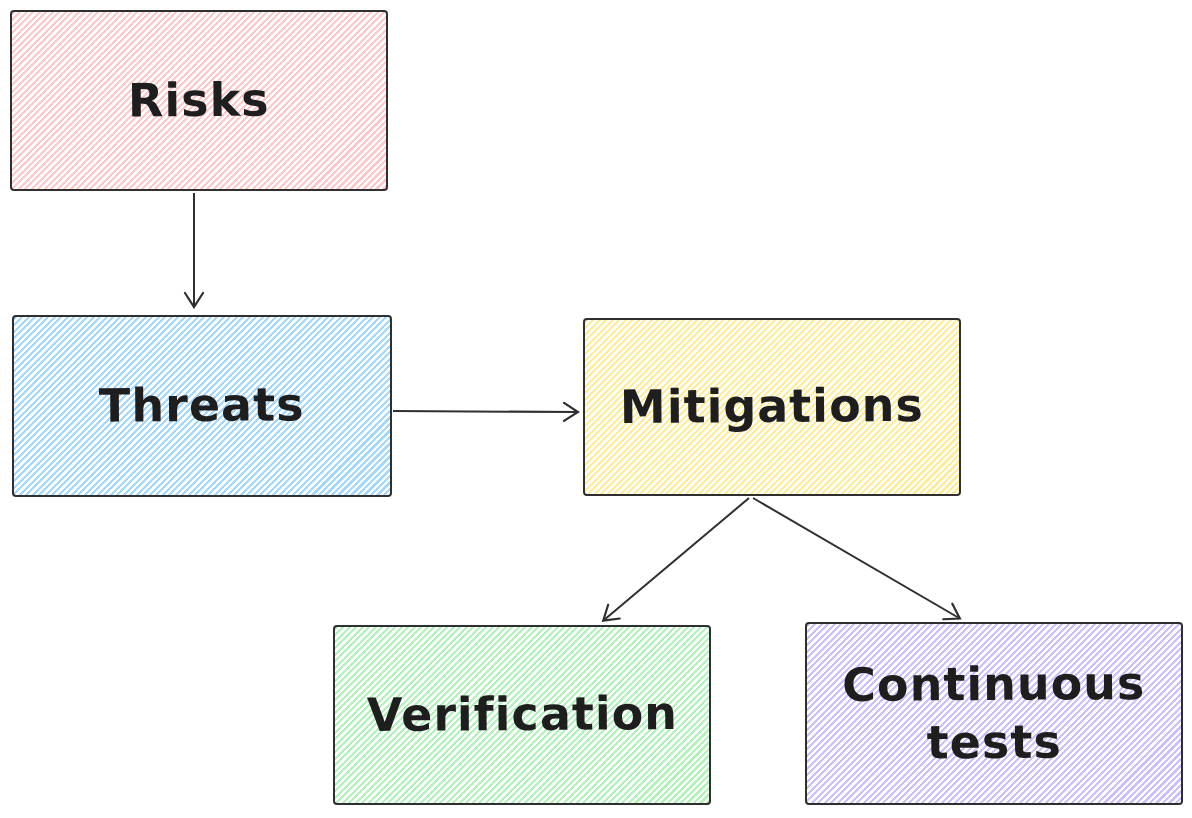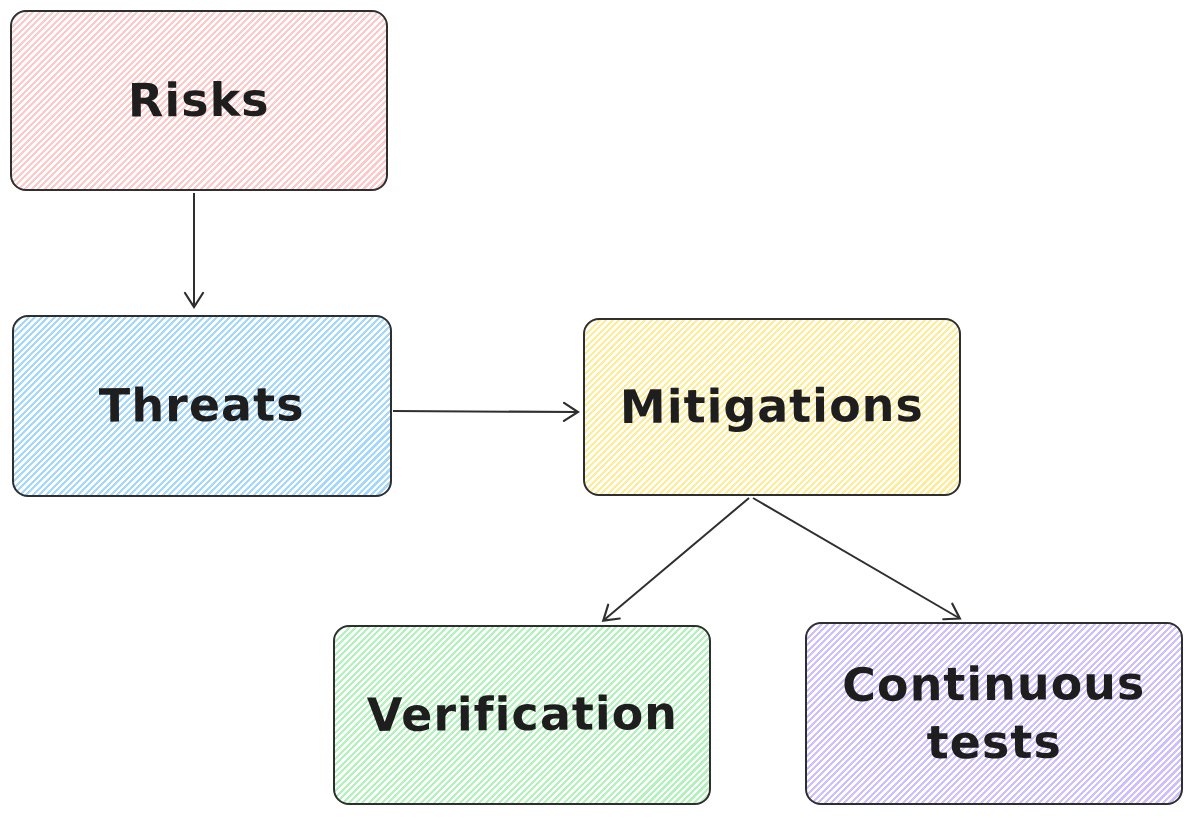--- a/index.html
+++ b/index.html
@@ -12,21 +12,21 @@
     width: 1192px;
     height: 818px;
     background: #ffffff;
     overflow: hidden;
     font-family: "DejaVu Sans", "Liberation Sans", sans-serif;
   }
   .node {
     position: absolute;
     box-sizing: border-box;
     border: 2.5px solid #2f2f2f;
-    border-radius: 16px;
+    border-radius: 4px;
     display: flex;
     align-items: center;
     justify-content: center;
     text-align: center;
     color: #1e1e1e;
     font-size: 46px;
     font-weight: bold;
     letter-spacing: 1px;
     line-height: 1.25;
     

